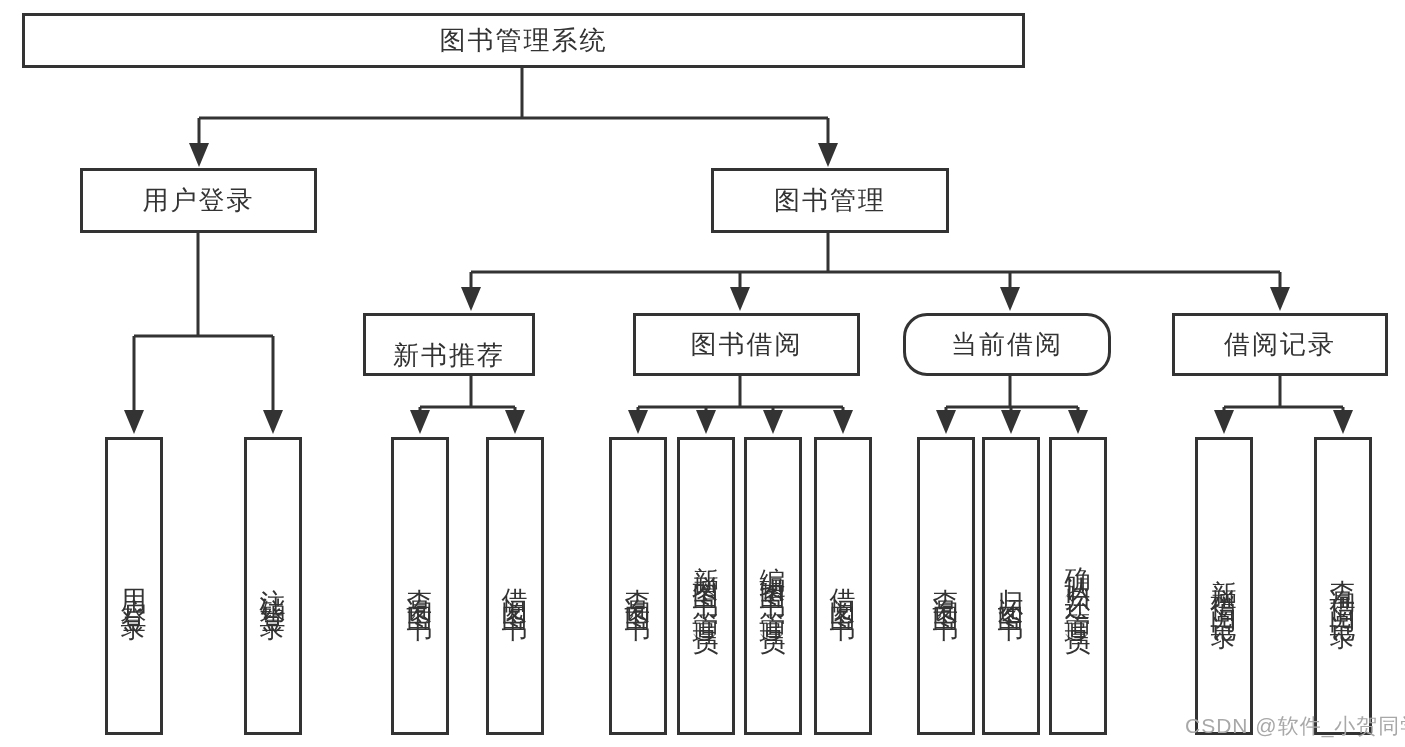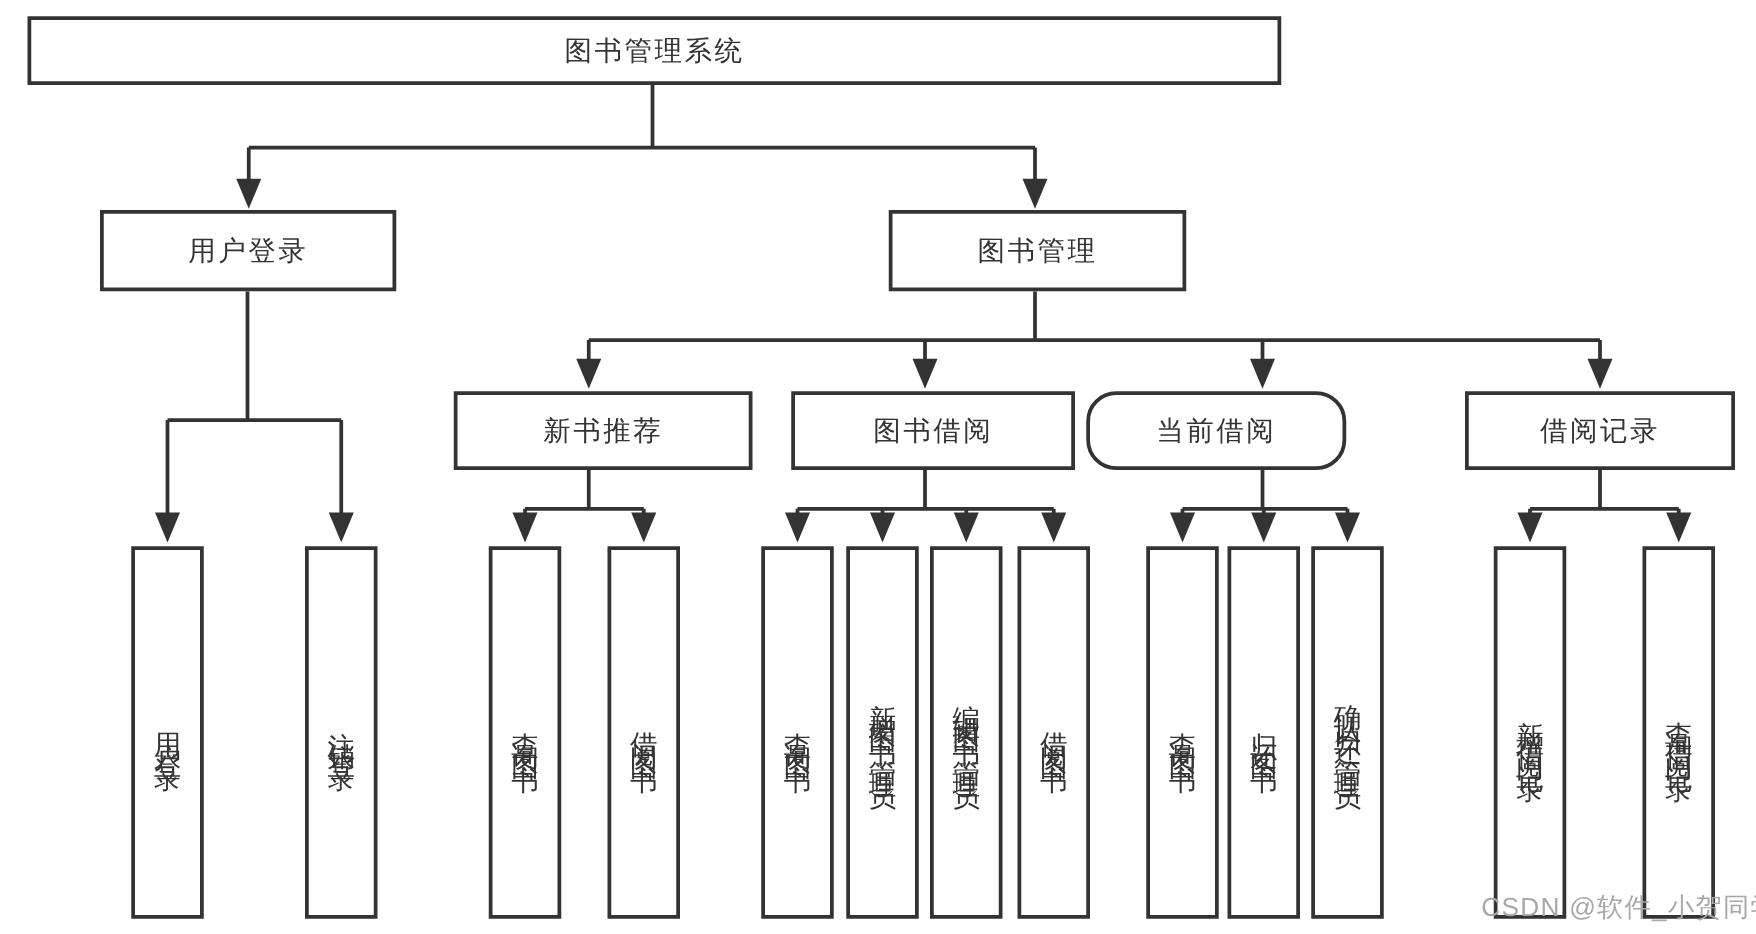--- a/index.html
+++ b/index.html
@@ -18,34 +18,34 @@
     width: 1405px; height: 747px;
   }
   .box {
     position: absolute;
     box-sizing: border-box;
     border: 3px solid #333333;
     background: #ffffff;
     display: flex;
     align-items: center;
     justify-content: center;
-    font-size: 22px;
+    font-size: 26px;
     color: #333333;
   }
   .box .lbl { letter-spacing: 2px; white-space: nowrap; }
   
   .root  { left: 22px;  top: 13px;  width: 1003px; height: 55px; }
   
   .n-user { left: 80px;  top: 168px; width: 237px; height: 65px; }
   .n-mgmt { left: 711px; top: 168px; width: 238px; height: 65px; }
   
   .mid { top: 313px; height: 63px; }
-  .m0 { left: 363px;  width: 239px; }
+  .m0 { left: 363px;  width: 172px; align-items: flex-end; }
   .m1 { left: 633px;  width: 227px; }
-  .m2 { left: 869px;  width: 208px; border-radius: 24px; }
+  .m2 { left: 903px;  width: 208px; border-radius: 24px; }
   .m3 { left: 1172px; width: 216px; }
   
   .leaf { top: 437px; height: 298px; width: 58px; }
   .leaf .lbl {
     writing-mode: vertical-rl;
     text-orientation: mixed;
     letter-spacing: 9px;
     line-height: 1;
     white-space: nowrap;
   }

